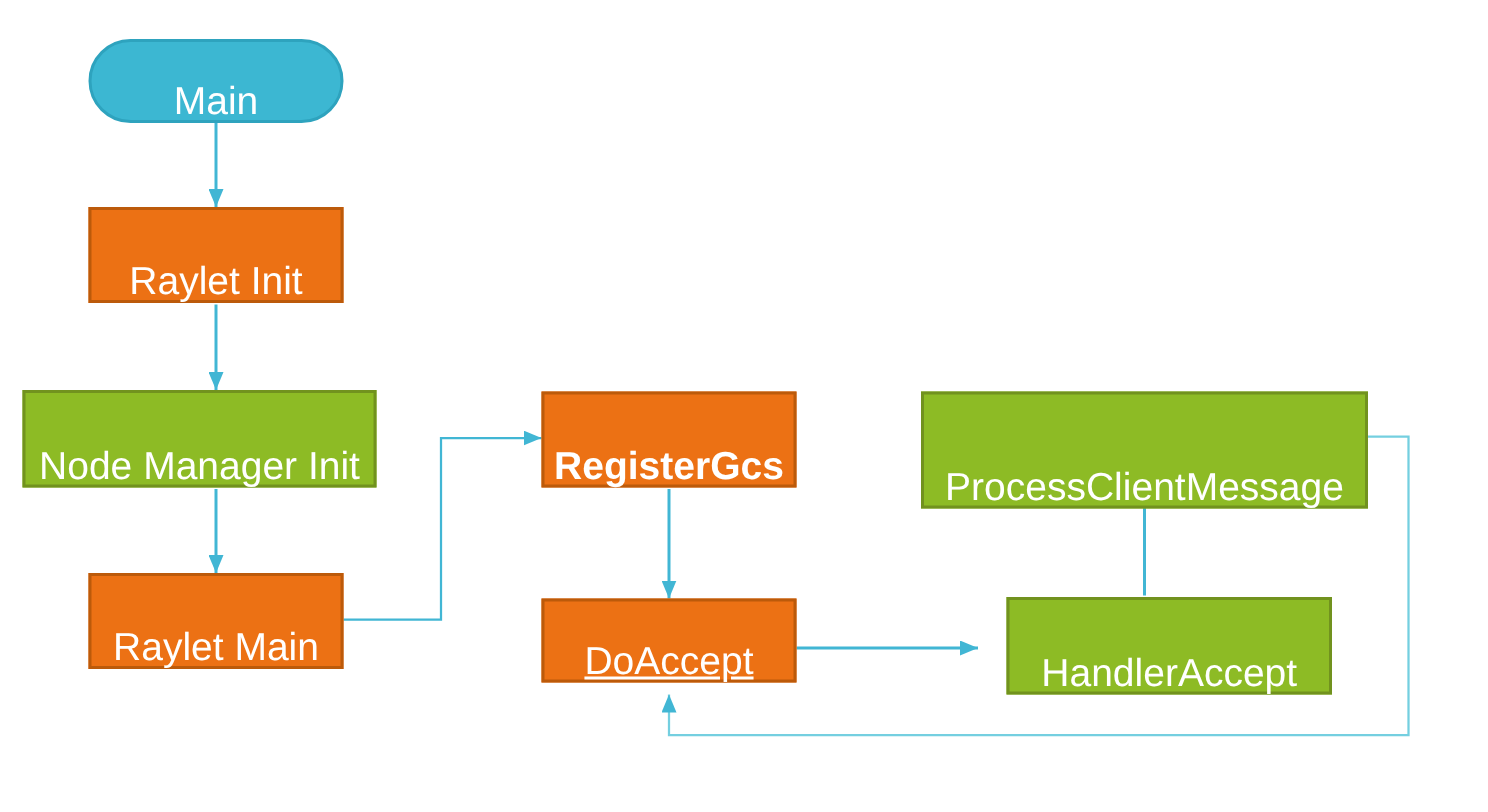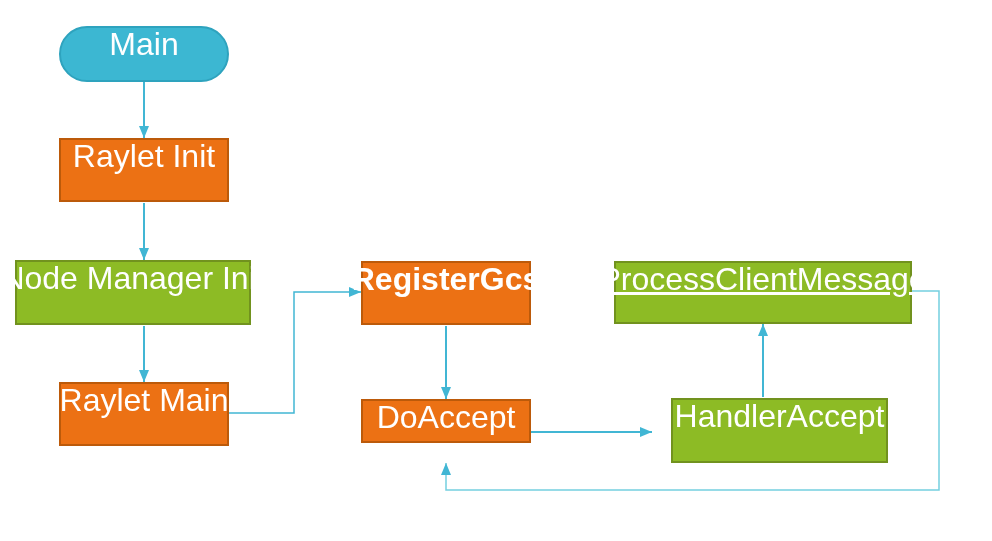--- a/index.html
+++ b/index.html
@@ -42,24 +42,24 @@
   }
   .conn.light {
     stroke: var(--connector_light);
     stroke-width: 1.5;
   }
   .arrowhead-shape { fill: var(--connector); }
   .node {
     position: absolute;
     box-sizing: border-box;
     display: flex;
-    align-items: flex-start;
+    align-items: flex-end;
     justify-content: center;
     color: var(--node_text);
-    font-size: 32px;
+    font-size: 26px;
     line-height: 1;
     white-space: nowrap;
     text-align: center;
   }
   .node.cyan {
     background: var(--node_cyan_fill);
     border: 2px solid var(--node_cyan_border);
   }
   .node.orange {
     background: var(--node_orange_fill);
@@ -70,23 +70,23 @@
     border: 2px solid var(--node_green_border);
   }
   .node.stadium { border-radius: 28px; }
 
   
   #n-main            { left: 59px;  top: 26px;  width: 170px; height: 56px; }
   #n-raylet-init     { left: 59px;  top: 138px; width: 170px; height: 64px; }
   #n-node-manager    { left: 15px;  top: 260px; width: 236px; height: 65px; }
   #n-raylet-start    { left: 59px;  top: 382px; width: 170px; height: 64px; }
   #n-register-gcs    { left: 361px; top: 261px; width: 170px; height: 64px; font-weight: bold; }
-  #n-do-accept       { left: 361px; top: 399px; width: 170px; height: 44px; }
+  #n-do-accept       { left: 361px; top: 399px; width: 170px; height: 56px; text-decoration: underline; }
   #n-handler-accept  { left: 652px; top: 398px; width: 217px; height: 65px; margin-left: 19px; }
-  #n-process-client  { left: 614px; top: 261px; width: 298px; height: 63px; text-decoration: underline; }
+  #n-process-client  { left: 614px; top: 261px; width: 298px; height: 78px; }
 </style>
 </head>
 <body>
 
 <div class="canvas">
 
   <svg class="edge-layer" width="992" height="541" viewBox="0 0 992 541" xmlns="http://www.w3.org/2000/svg">
     <defs>
       <marker id="arrowhead" markerUnits="userSpaceOnUse" markerWidth="12" markerHeight="10" refX="12" refY="5" orient="auto">
         <path class="arrowhead-shape" d="M0,0 L12,5 L0,10 Z" fill="#41B6D4"></path>

